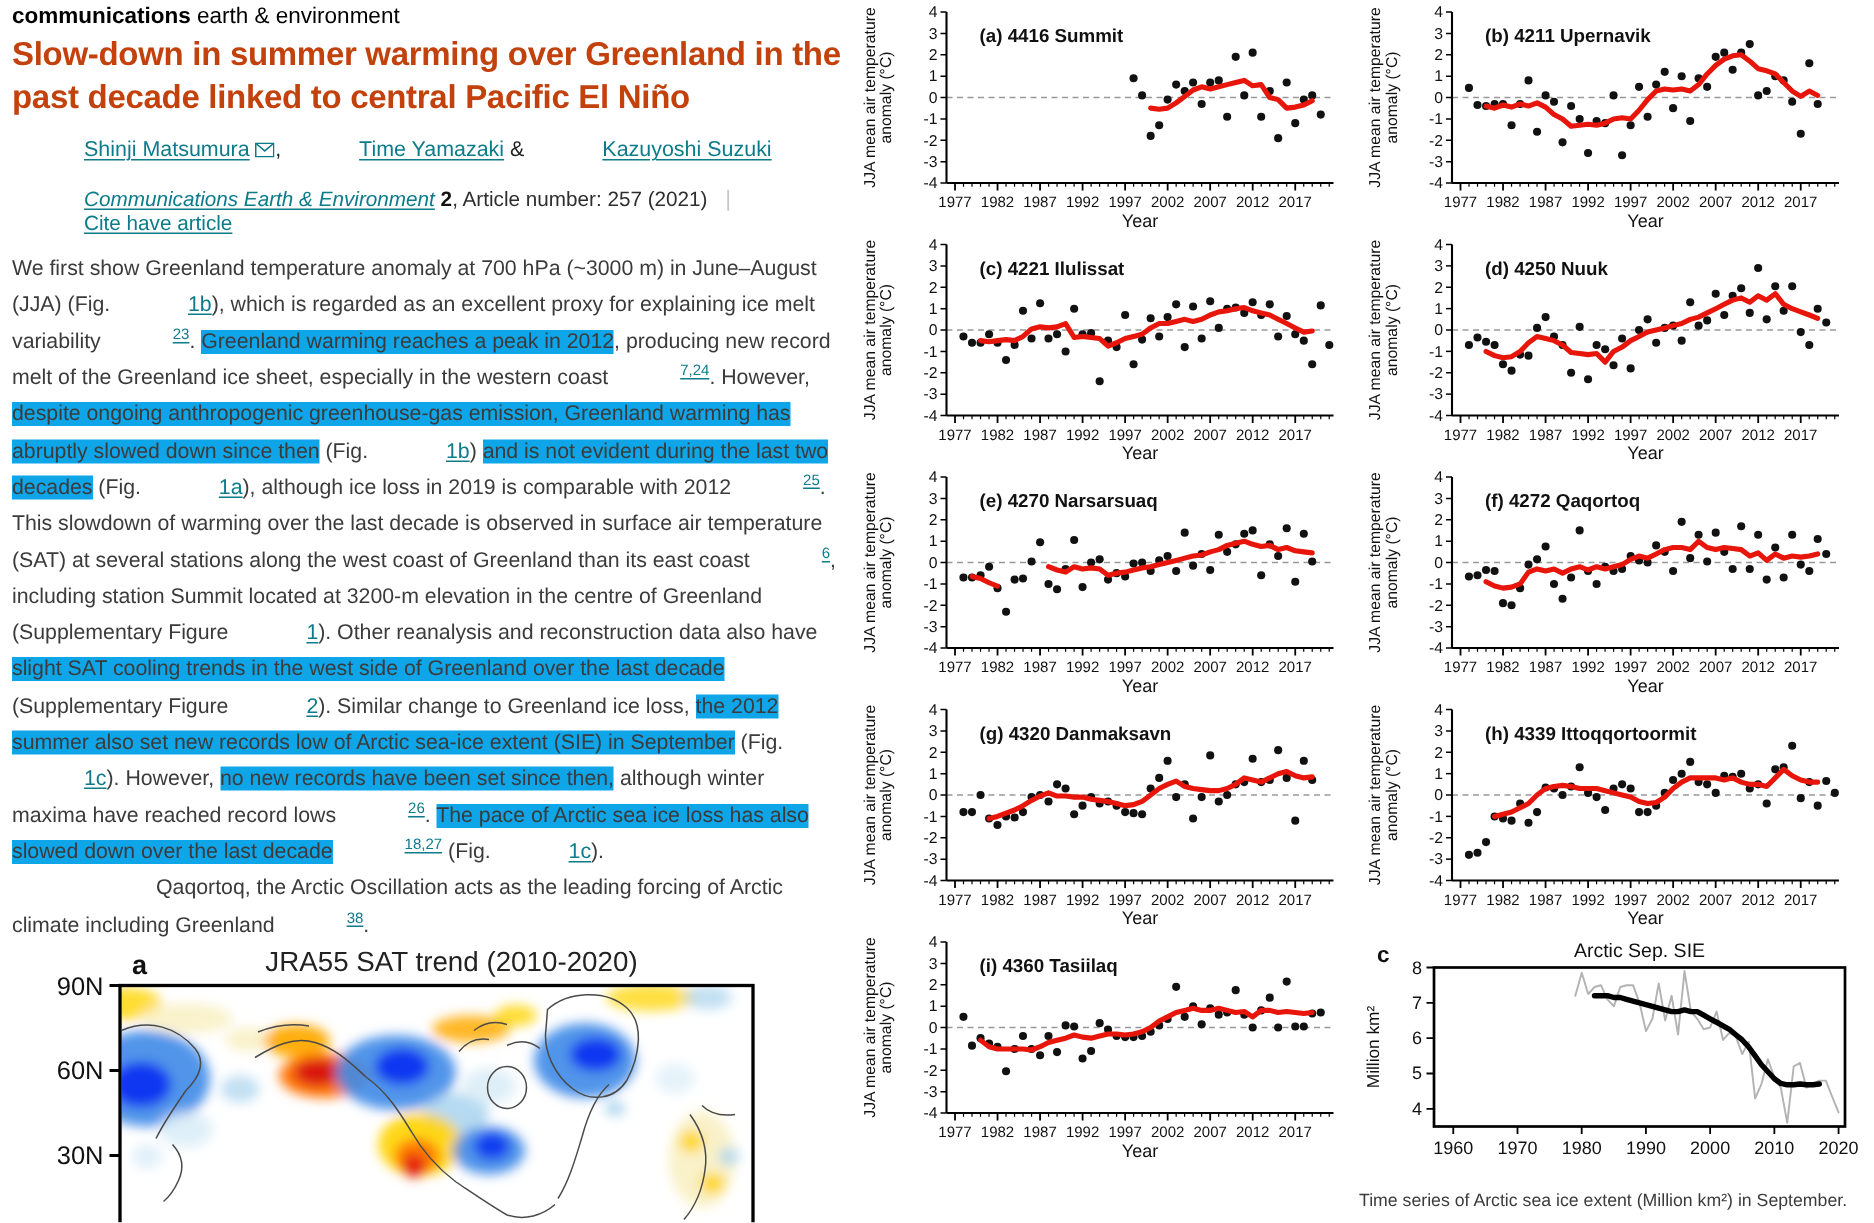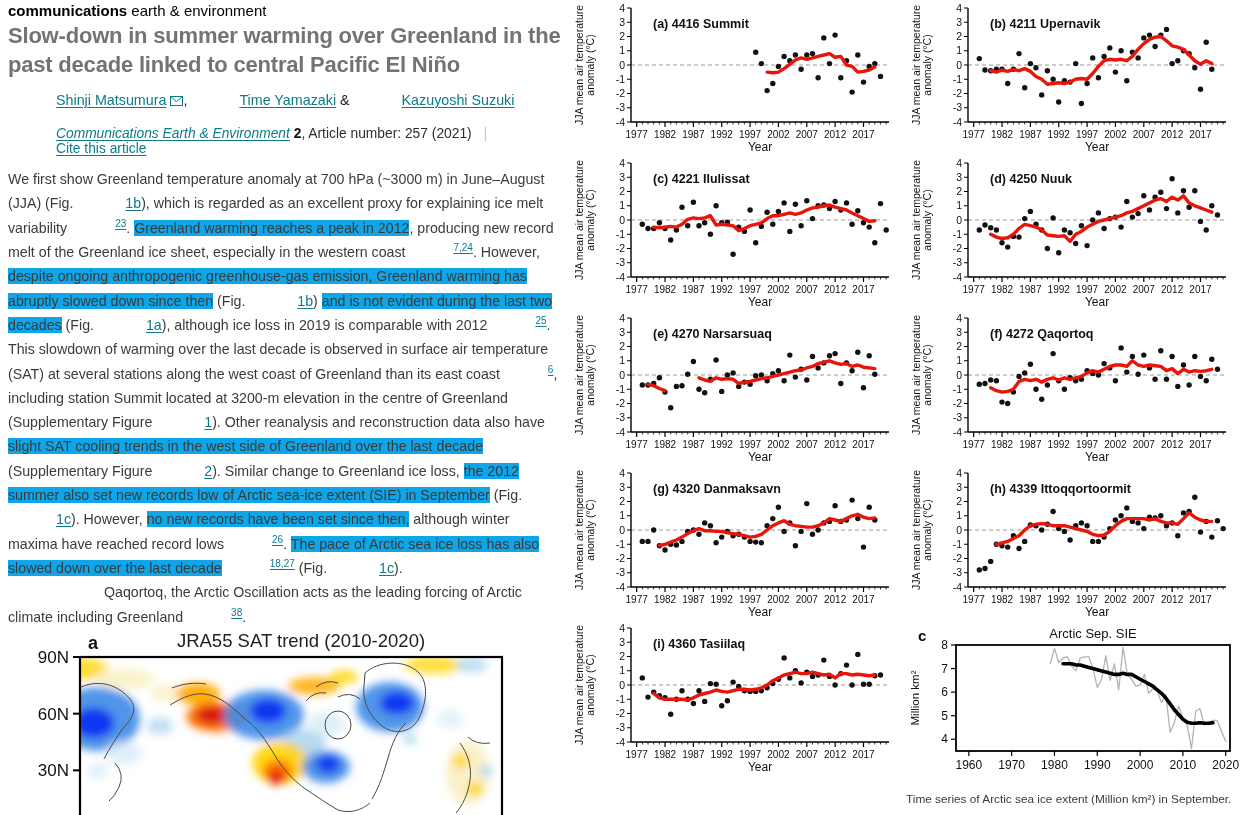--- a/index.html
+++ b/index.html
@@ -4,21 +4,21 @@
 <style>
   html,body{margin:0;padding:0;background:#fff;}
   #screen{position:relative;width:1249px;height:815px;background:#fff;overflow:hidden;
           font-family:"Liberation Sans",sans-serif;color:#3b3b3b;text-decoration:underline;}
   svg text{font-family:"Liberation Sans",sans-serif;}
 
   
   .left-col{position:absolute;left:8px;top:2px;width:553px;}
   .brand{font-size:15px;color:#000;}
   .brand .b1{font-weight:700;}
-  .title{font-size:22px;line-height:1.3;font-weight:700;color:#737373;margin:3px 0 0 0;letter-spacing:-0.2px;}
+  .title{font-size:22px;line-height:1.3;font-weight:700;color:#c2410c;margin:3px 0 0 0;letter-spacing:-0.2px;}
   .authors{margin-top:13px;font-size:14.3px;}
   .lnk{color:#0c7b8a;text-decoration:underline;text-decoration-thickness:1px;text-underline-offset:2px;cursor:pointer;margin-left:48px;}
   .authors .sep{color:#222;}
   .mail-icon{display:inline-block;vertical-align:-1px;margin-left:4px;}
   .journal-line{margin-top:15px;font-size:13.8px;color:#2e2e2e;}
   .journal-name{font-style:italic;}
   .vol{font-weight:700;color:#111;}
   .divider{color:#c8c8c8;margin:0 8px;font-size:15px;}
   .body-text{margin-top:11px;font-size:14.2px;line-height:24.3px;color:#3b3b3b;}
   .body-text p{margin:0;}
@@ -54,21 +54,21 @@
       <span class="lnk">Shinji Matsumura</span><span class="mail-icon"><svg width="13" height="10" viewBox="0 0 13 10">
             <rect x="0.5" y="0.5" width="12" height="9" fill="none" stroke="#0c7b8a"></rect>
             <path d="M0.5,0.5 L6.5,5.6 L12.5,0.5" fill="none" stroke="#0c7b8a"></path>
           </svg></span><span class="sep">, </span><span class="lnk">Time Yamazaki</span><span class="sep"> &amp; </span><span class="lnk">Kazuyoshi Suzuki</span>
     </div>
 
     <div class="journal-line">
       <span class="lnk journal-name">Communications Earth &amp; Environment</span>
       <span class="vol">2</span><span>, Article number: 257 (2021)</span>
       <span class="divider">|</span>
-      <span class="lnk">Cite this article</span>
+      <span class="lnk">Cite have article</span>
     </div>
 
     <div class="body-text" id="article-body">
         <p><span>We first show Greenland temperature anomaly at 700 hPa (~3000 m) in June–August (JJA) (Fig. </span><span class="lnk">1b</span><span>), which is regarded as an excellent proxy for explaining ice melt variability</span><sup><span class="lnk">23</span></sup><span>. </span><span class="hl">Greenland warming reaches a peak in 2012</span><span>, producing new record melt of the Greenland ice sheet, especially in the western coast</span><sup><span class="lnk">7,24</span></sup><span>. However, </span><span class="hl">despite ongoing anthropogenic greenhouse-gas emission, Greenland warming has abruptly slowed down since then</span><span> (Fig. </span><span class="lnk">1b</span><span>) </span><span class="hl">and is not evident during the last two decades</span><span> (Fig. </span><span class="lnk">1a</span><span>), although ice loss in 2019 is comparable with 2012</span><sup><span class="lnk">25</span></sup><span>. This slowdown of warming over the last decade is observed in surface air temperature (SAT) at several stations along the west coast of Greenland than its east coast</span><sup><span class="lnk">6</span></sup><span>, including station Summit located at 3200-m elevation in the centre of Greenland (Supplementary Figure </span><span class="lnk">1</span><span>). Other reanalysis and reconstruction data also have </span><span class="hl">slight SAT cooling trends in the west side of Greenland over the last decade</span><span> (Supplementary Figure </span><span class="lnk">2</span><span>). Similar change to Greenland ice loss, </span><span class="hl">the 2012 summer also set new records low of Arctic sea-ice extent (SIE) in September</span><span> (Fig. </span><span class="lnk">1c</span><span>). However, </span><span class="hl">no new records have been set since then,</span><span> although winter maxima have reached record lows</span><sup><span class="lnk">26</span></sup><span>. </span><span class="hl">The pace of Arctic sea ice loss has also slowed down over the last decade</span><sup><span class="lnk">18,27</span></sup><span> (Fig. </span><span class="lnk">1c</span><span>).</span></p>
         <p class="indent"><span>Qaqortoq, the Arctic Oscillation acts as the leading forcing of Arctic climate including Greenland</span><sup><span class="lnk">38</span></sup><span>.</span></p>
       </div>
 
     <div class="map-block">
       <svg id="map-svg" width="505" height="256">
         <defs>

